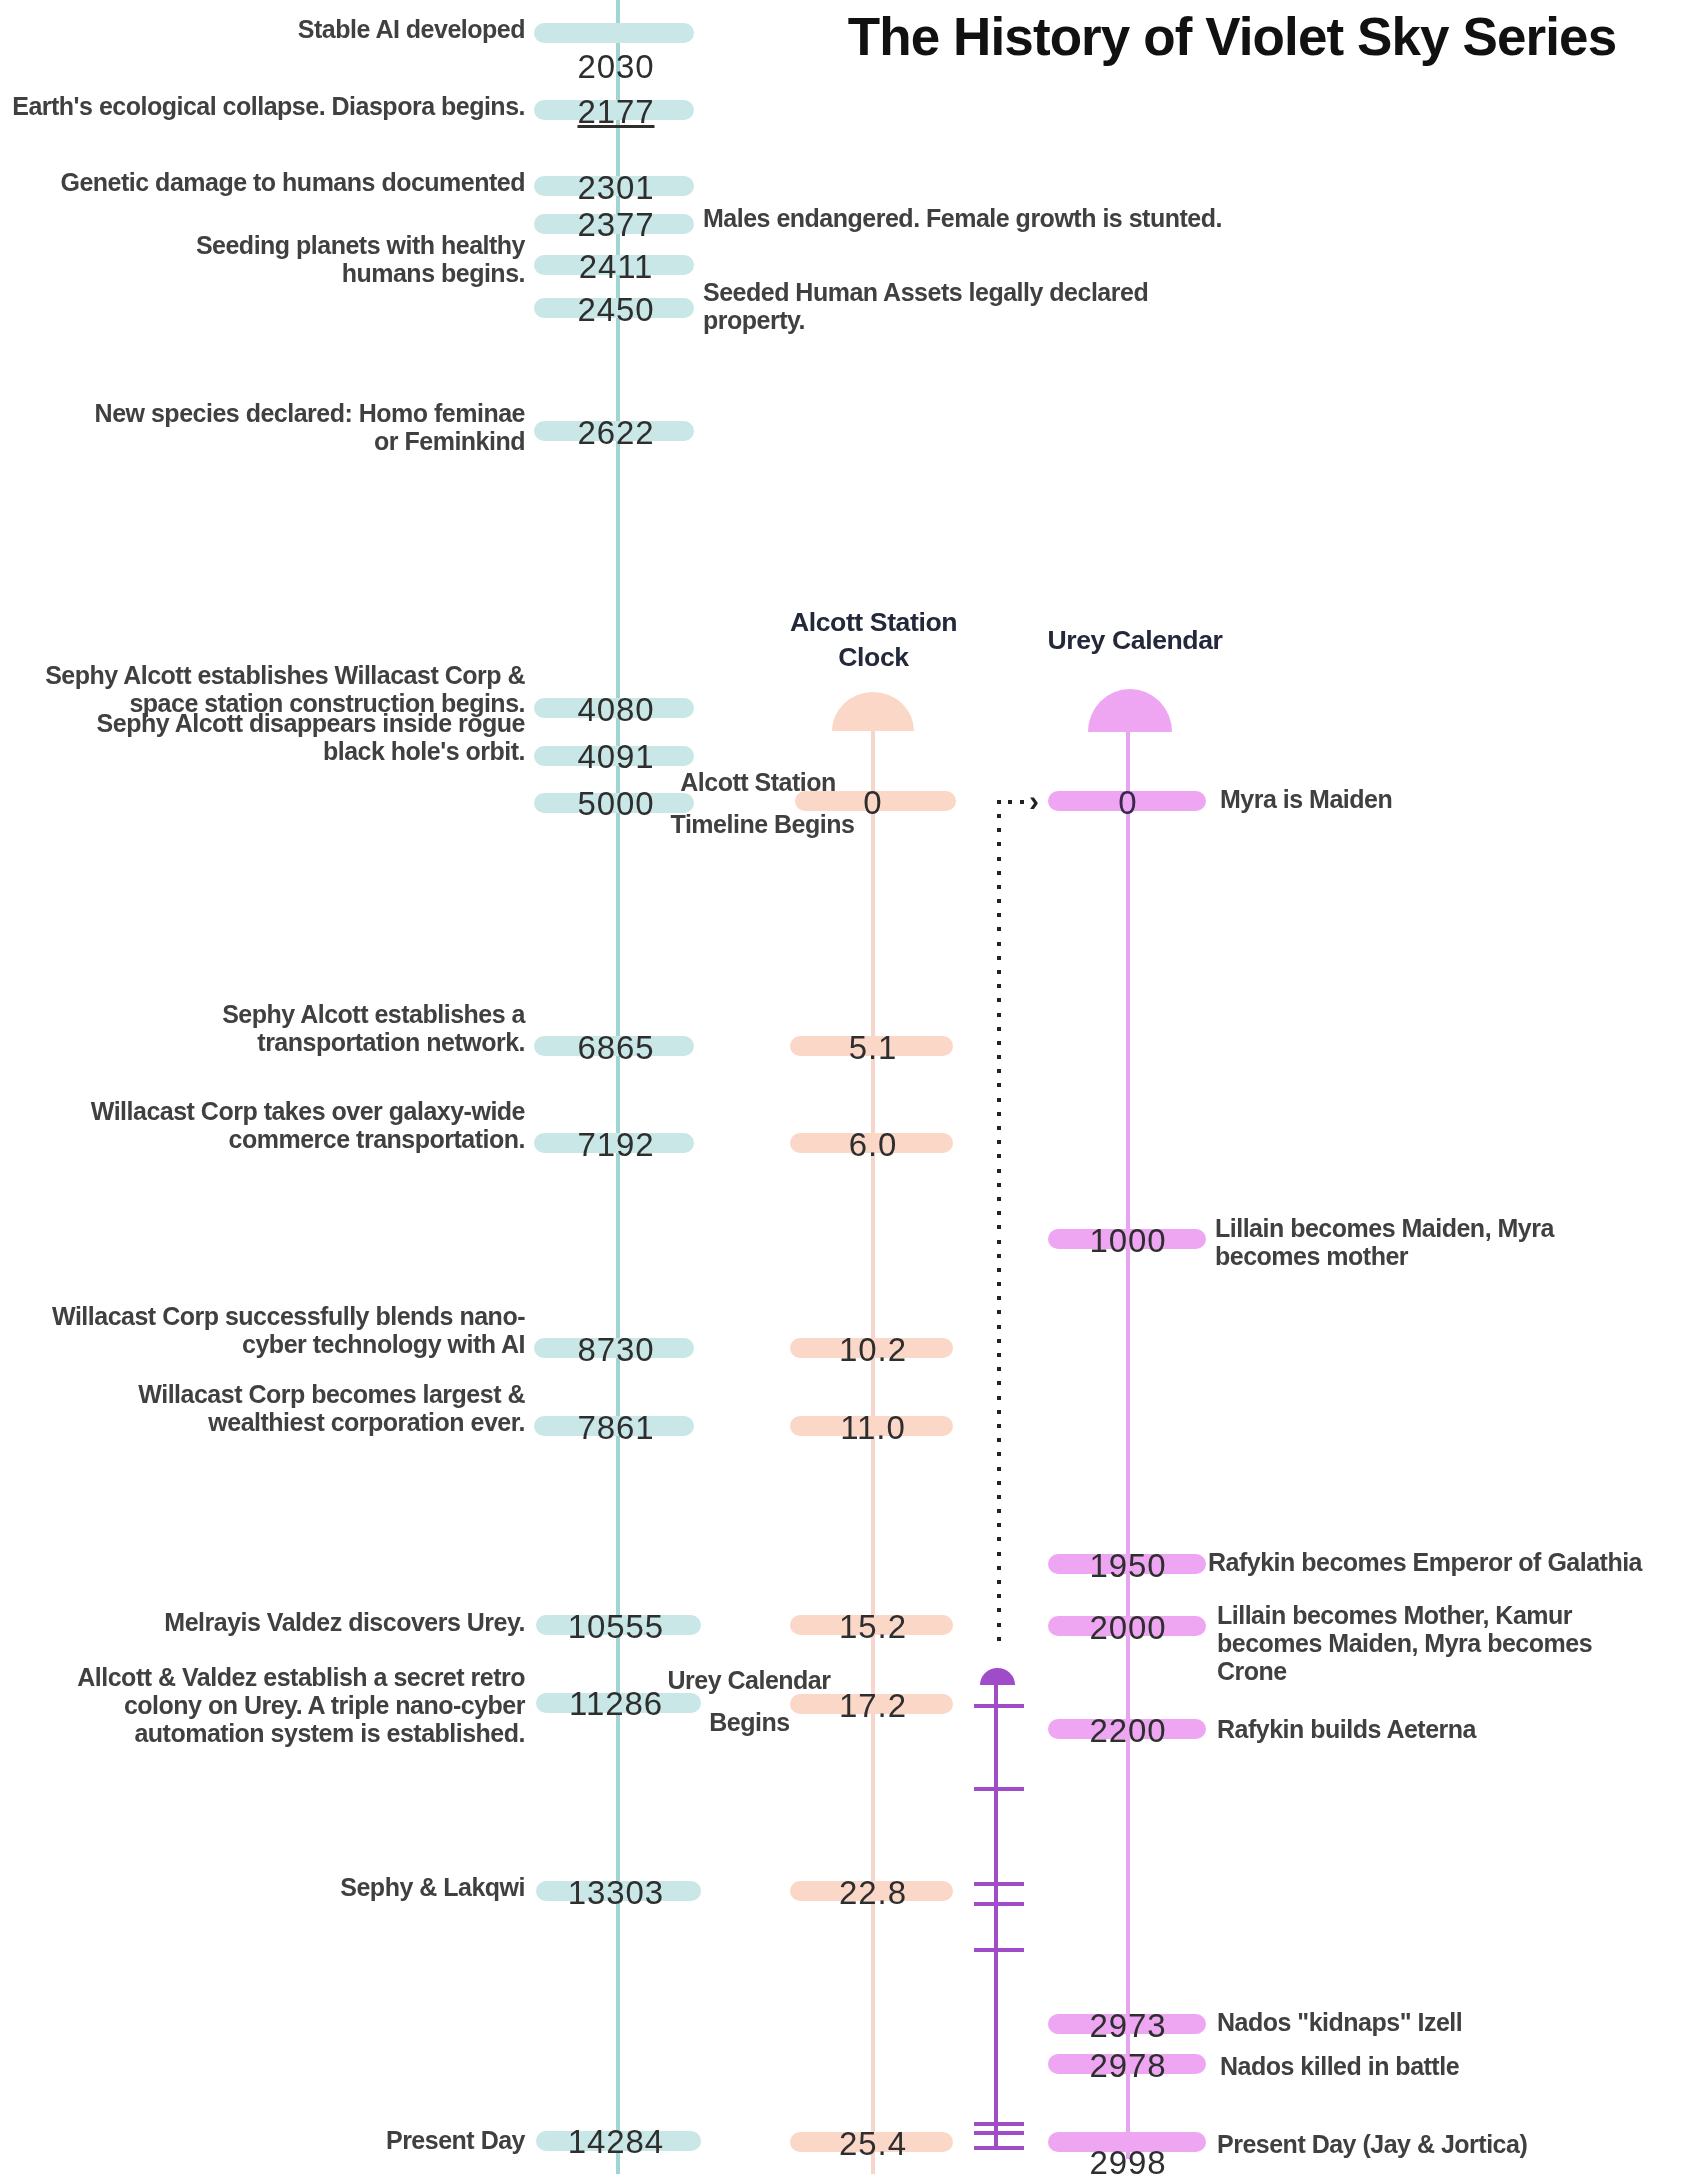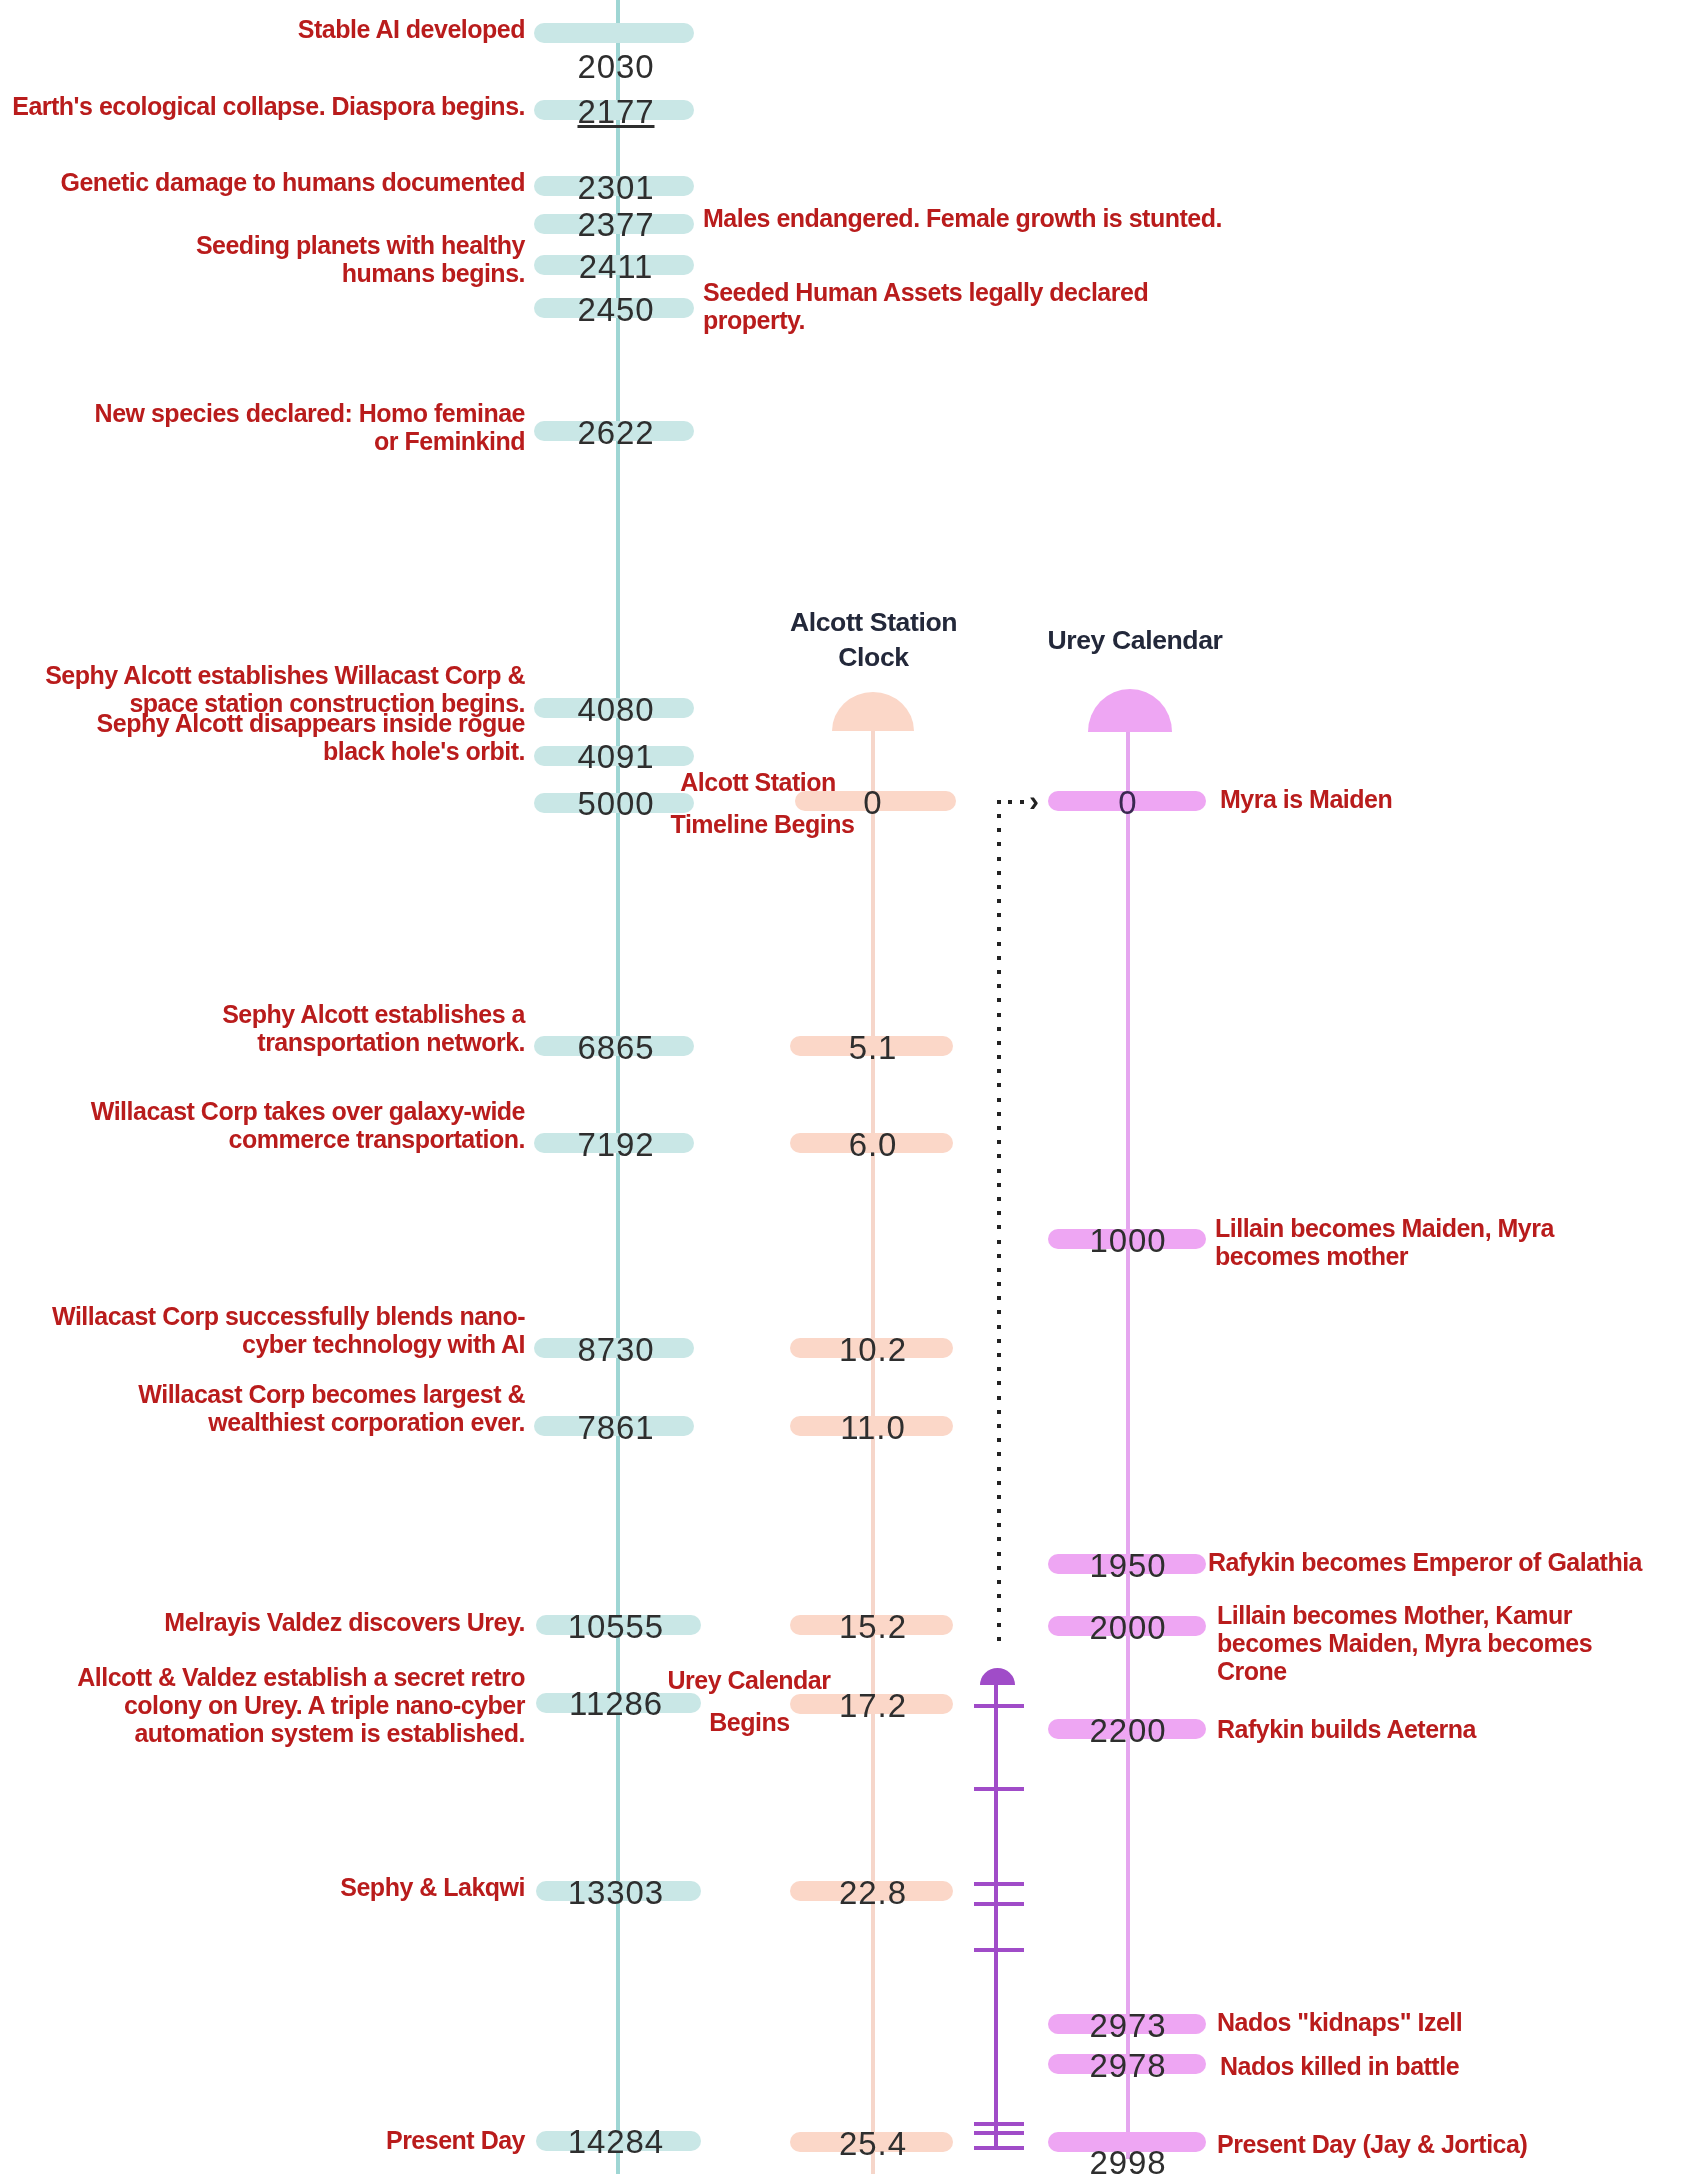--- a/index.html
+++ b/index.html
@@ -5,34 +5,35 @@
   html, body { margin:0; padding:0; background:#ffffff; }
   body { width:1685px; height:2174px; position:relative; overflow:hidden;
          font-family:"Liberation Sans", "DejaVu Sans", sans-serif; color:#1f2430; }
   .abs { position:absolute; }
   .title { position:absolute; left:780px; top:3.5px; width:904px; text-align:center;
            font-weight:bold; font-size:53px; line-height:66px; color:#111; letter-spacing:-0.9px; }
   .axis { position:absolute; width:4.4px; }
   .pill { position:absolute; height:20.4px; border-radius:10.6px; }
   .num { position:absolute; height:35px; line-height:35px; text-align:center;
          font-size:33px; color:#2e2e2e; letter-spacing:0.9px; font-weight:normal; }
-  .lbl { position:absolute; font-size:25px; line-height:28px; font-weight:bold; color:#b91c1c;
+  .lbl { position:absolute; font-size:25px; line-height:28px; font-weight:bold; color:#404040;
          letter-spacing:-0.5px; white-space:nowrap; }
   .lbl.right { text-align:right; }
   .lbl.center { text-align:center; }
   .head { position:absolute; font-size:26.6px; line-height:35px; font-weight:bold; color:#23283a;
           text-align:center; letter-spacing:-0.4px; }
   .dome { position:absolute; border-radius:50% 50% 0 0 / 100% 100% 0 0; }
   .tick { position:absolute; height:3.5px; background:#a04cc8; }
   .dot { position:absolute; width:3.5px; height:3.5px; background:#222; }
 </style>
 </head>
 <body>
 
 <div class="title">
+  <div>The History of Violet  Sky Series</div>
 </div>
 
 <div class="axis" id="earth-axis" style="left: 616px; top: 0px; height: 2174px; background: rgb(159, 214, 212);"></div>
 <div class="axis" id="alcott-axis" style="left: 871px; top: 718px; height: 1456px; background: rgb(246, 214, 202);"></div>
 <div class="dome" id="alcott-dome" style="left: 832px; top: 692px; width: 82px; height: 39px; background: rgb(251, 215, 200);"></div>
 <div class="axis" id="urey-axis" style="left: 1126px; top: 718px; height: 1441px; background: rgb(229, 166, 239);"></div>
 <div class="dome" id="urey-dome" style="left: 1088px; top: 689px; width: 84px; height: 43px; background: rgb(238, 166, 243);"></div>
 
 <div class="head" style="left:745px; top:605px; width:257px; white-space:pre-line;">Alcott Station
 Clock</div>

